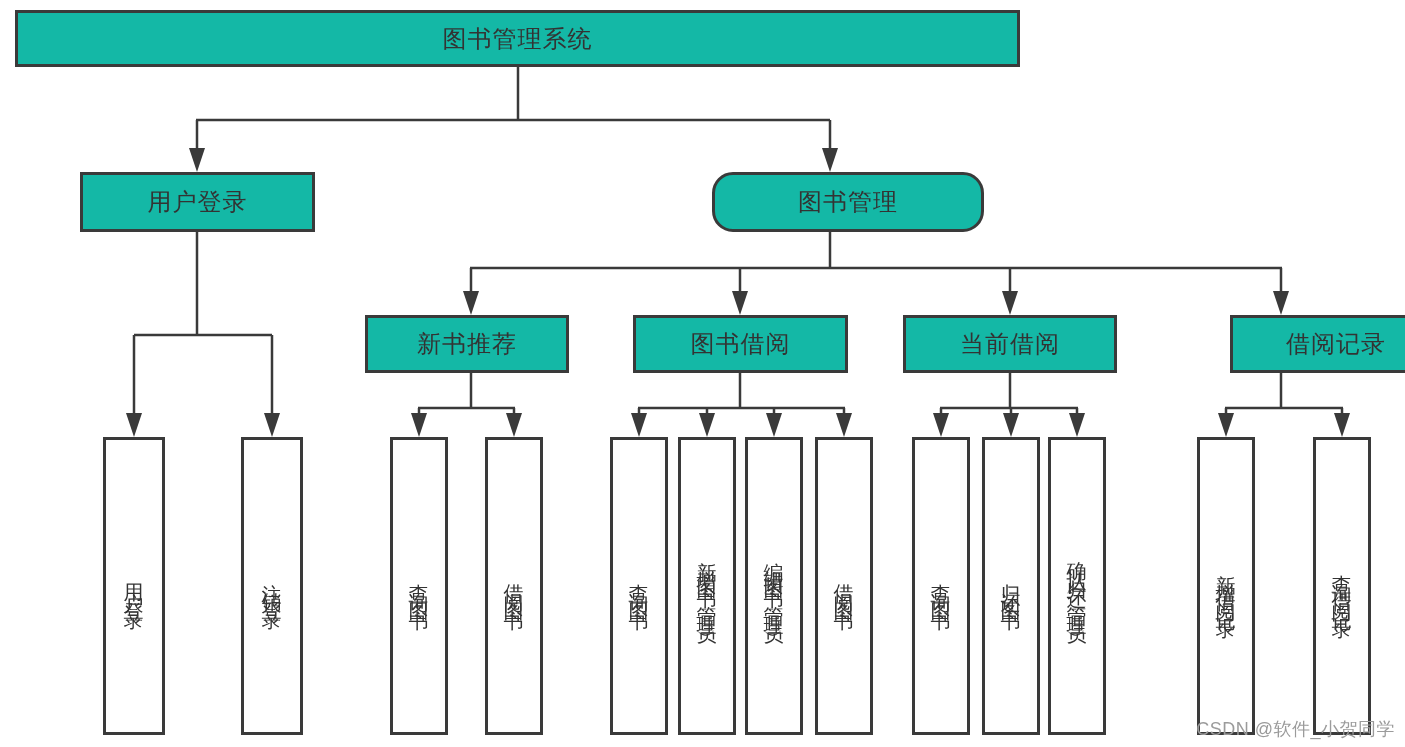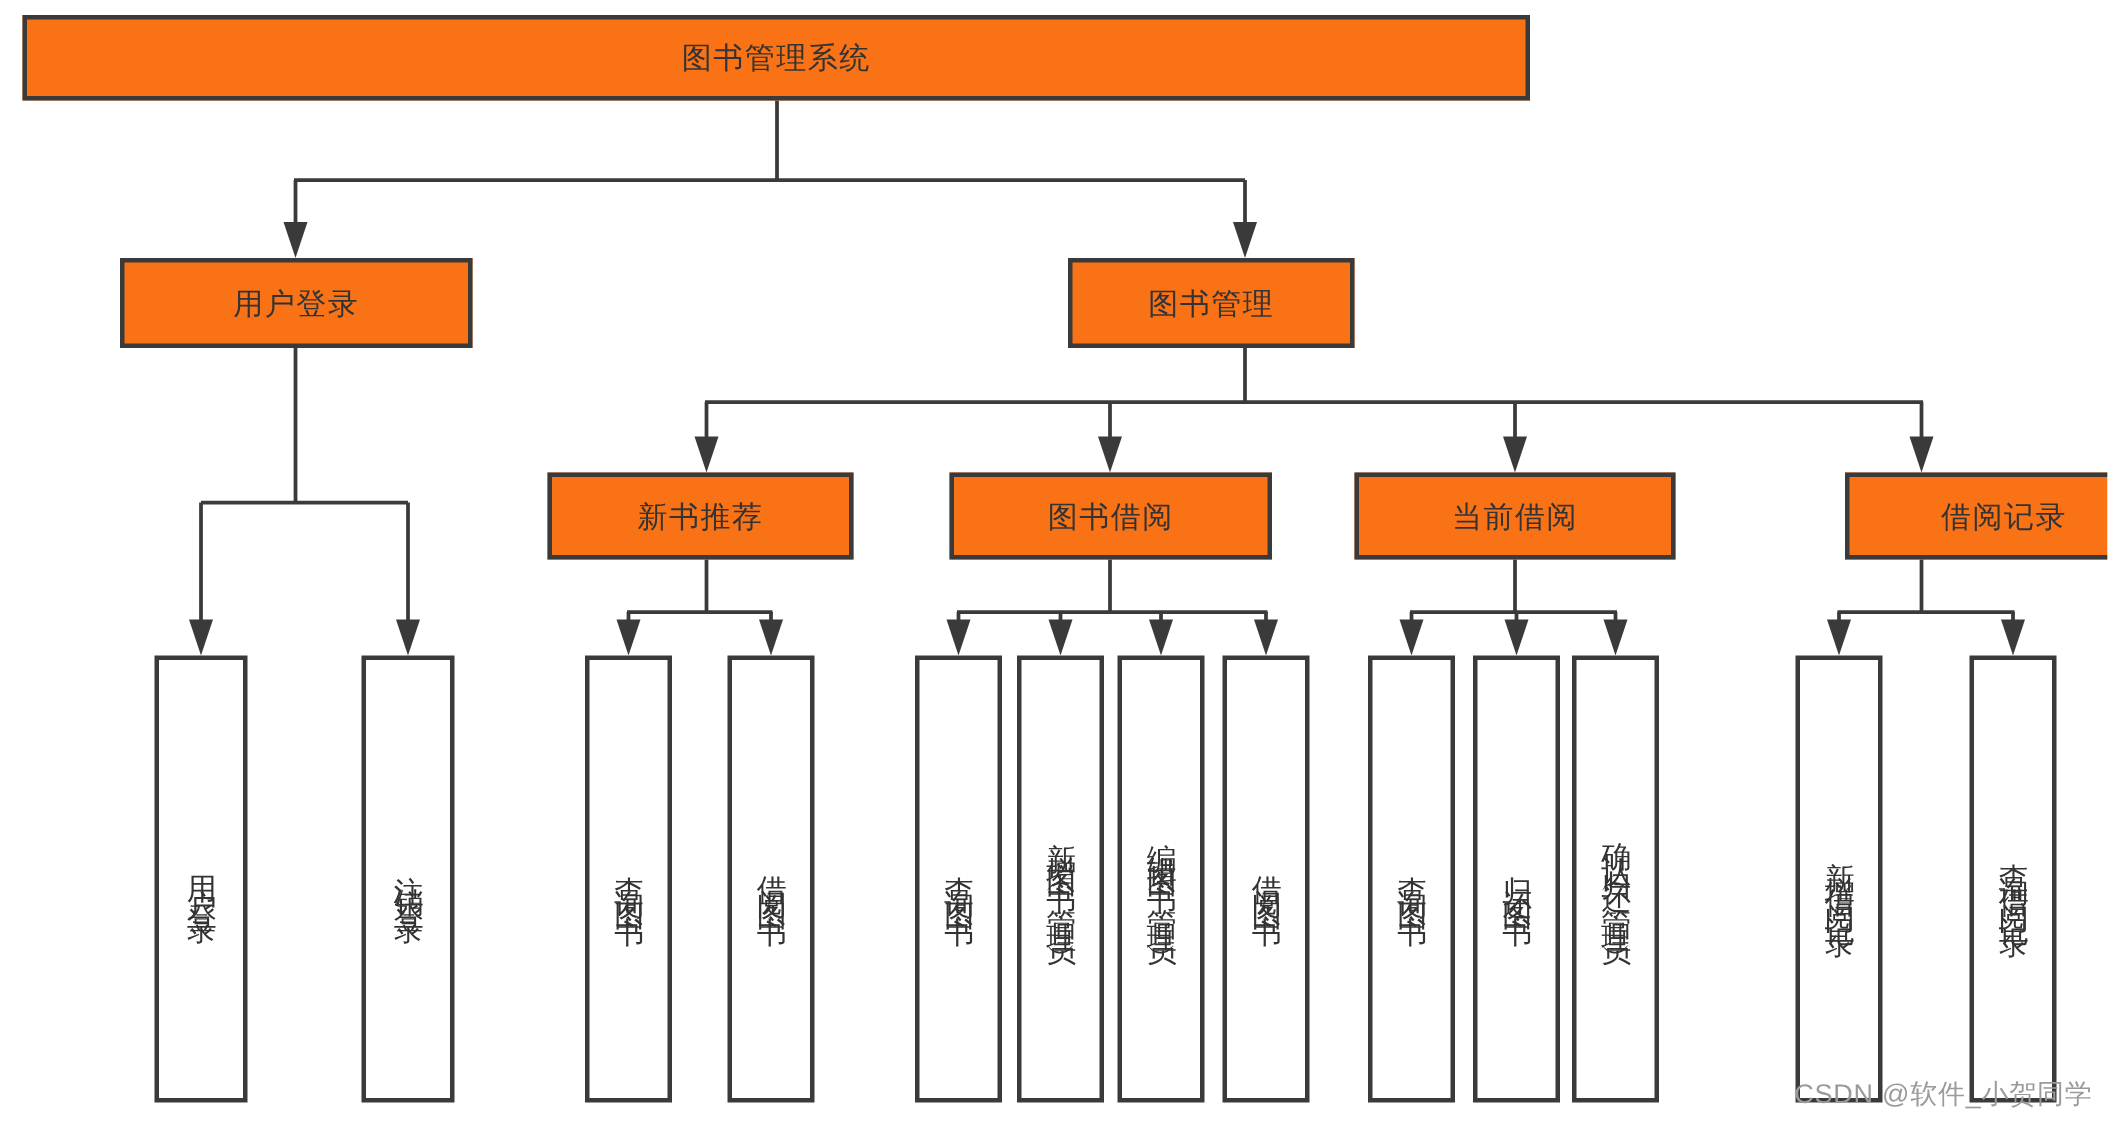--- a/index.html
+++ b/index.html
@@ -9,24 +9,24 @@
   #canvas{
     position:relative;width:1405px;height:747px;overflow:hidden;
     background:var(--background,#fff);
     font-family:"Liberation Sans","DejaVu Sans",sans-serif;
     color:var(--text,#333);
   }
   #connectors{position:absolute;left:0;top:0;width:1405px;height:747px;}
   #connectors line{stroke:var(--line,#3a3a3a);stroke-width:2.5;}
   #connectors polygon{fill:var(--line,#3a3a3a);}
   .node{
-    position:absolute;box-sizing:border-box;background:#f97316;
+    position:absolute;box-sizing:border-box;background:#14b8a6;
     border:3px solid var(--line,#3a3a3a);
     display:flex;align-items:center;justify-content:center;
-    font-size:20px;letter-spacing:1px;white-space:nowrap;
+    font-size:24px;letter-spacing:1px;white-space:nowrap;
   }
   .leaf{
     position:absolute;box-sizing:border-box;background:#fff;
     border:3px solid var(--line,#3a3a3a);
     display:flex;align-items:center;justify-content:center;
   }
   .vtext{
     writing-mode:vertical-rl;text-orientation:mixed;
     font-size:20px;line-height:1;letter-spacing:9px;white-space:nowrap;
   }
@@ -109,21 +109,21 @@
     </g>
   </svg>
 
   <div class="node" style="left:15px;top:10px;width:1005px;height:57px;">
     <span>图书管理系统</span>
   </div>
 
   <div class="node" style="left:80px;top:172px;width:235px;height:60px;">
     <span>用户登录</span>
   </div>
-  <div class="node" style="left:712px;top:172px;width:191px;height:60px;">
+  <div class="node" style="left:712px;top:172px;width:272px;height:60px;border-radius:21px;">
     <span>图书管理</span>
   </div>
 
   <div class="node" style="left:365px;top:315px;width:204px;height:58px;">
     <span>新书推荐</span>
   </div>
   <div class="node" style="left:903px;top:315px;width:214px;height:58px;">
     <span>当前借阅</span>
   </div>
   <div class="node" style="left:633px;top:315px;width:215px;height:58px;">

